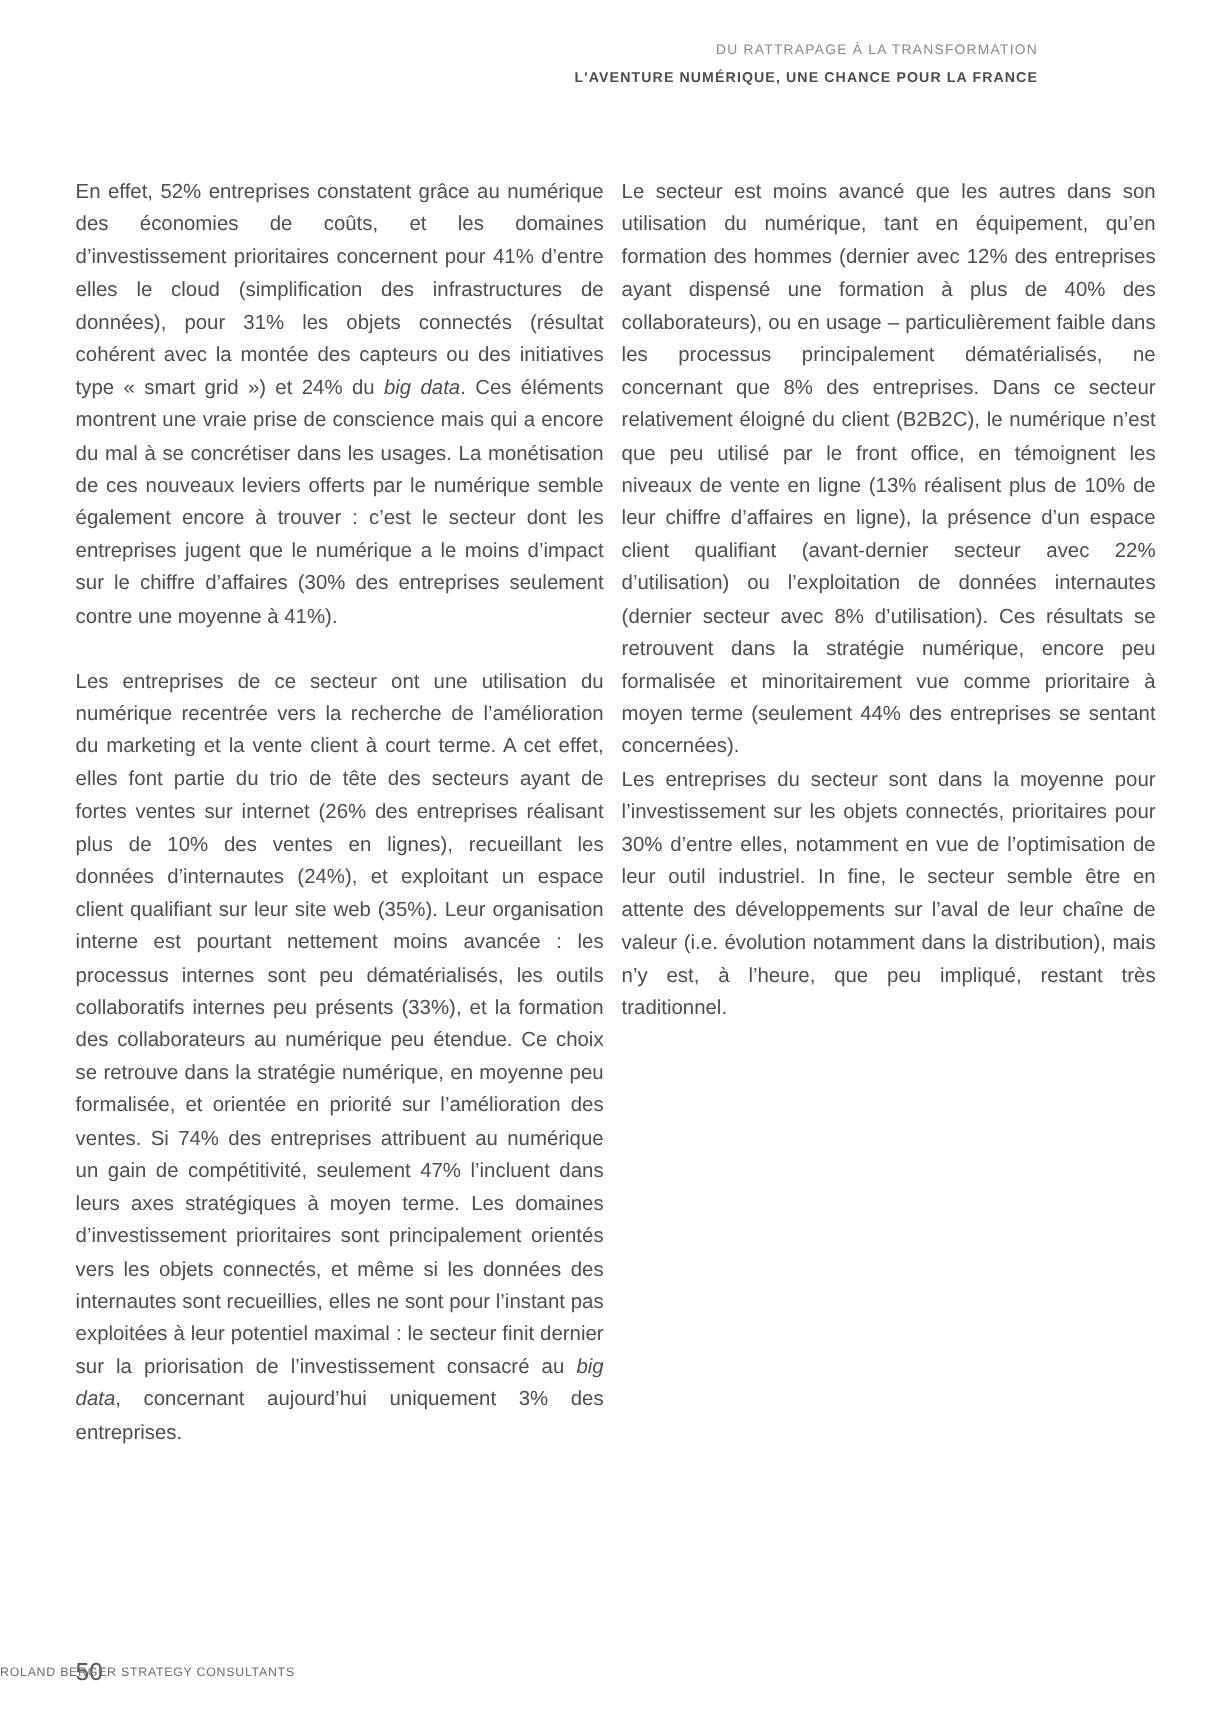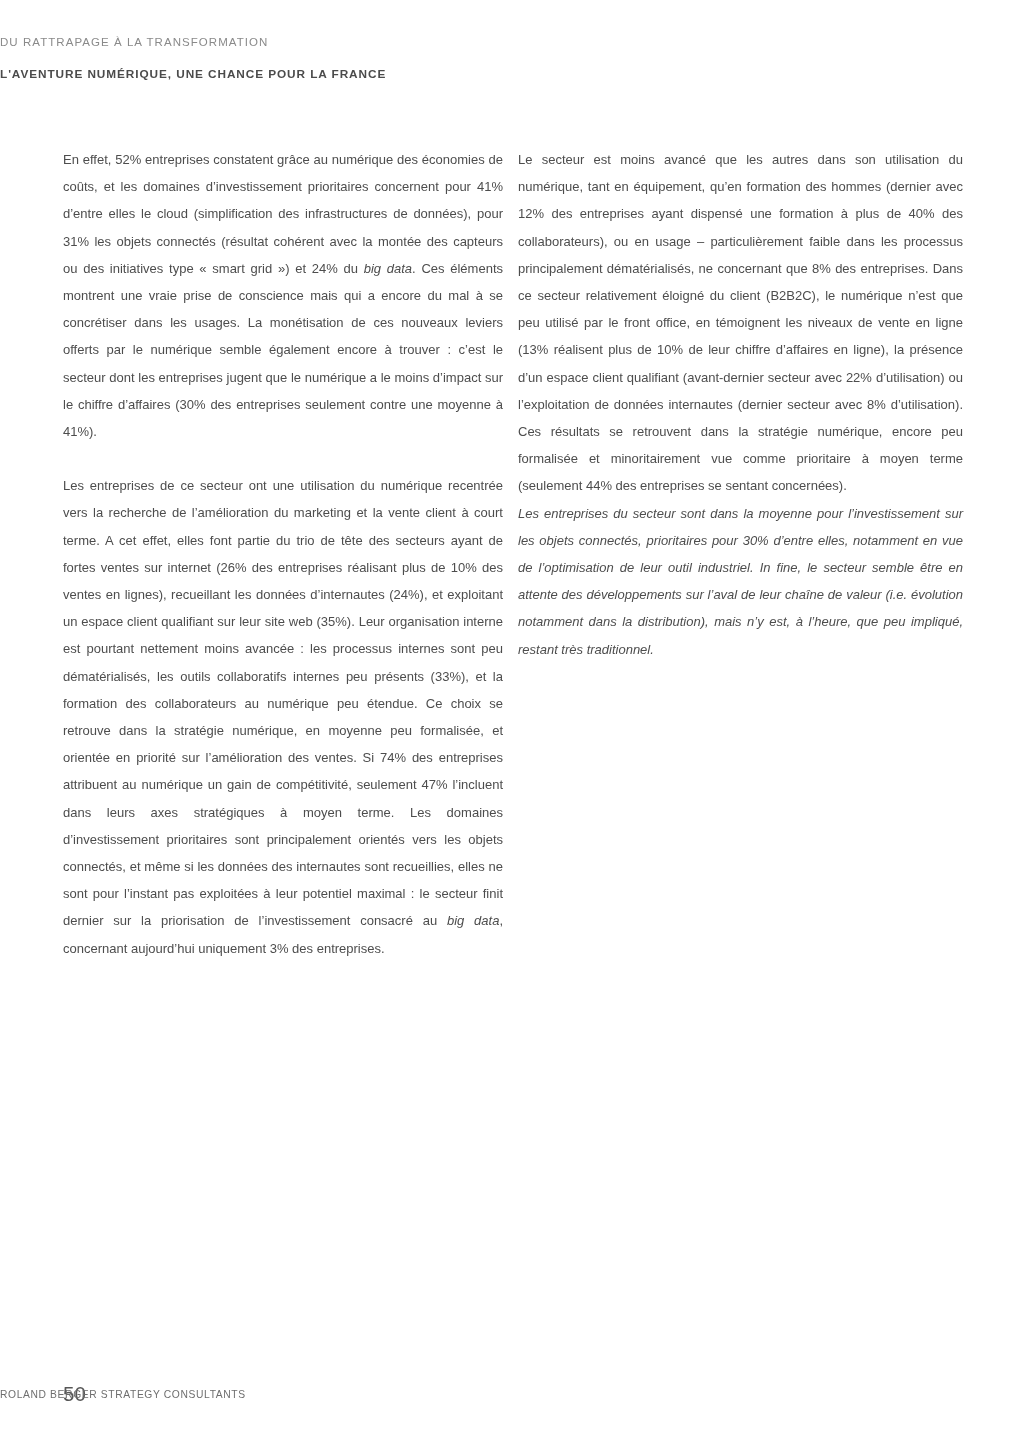--- a/index.html
+++ b/index.html
@@ -20,60 +20,60 @@
     inset: 0;
     background: #ffffff;
   }
 
   
   .running-head {
     position: absolute;
     top: 34px;
     left: 0;
     width: 865px;
-    text-align: left;
+    text-align: right;
   }
   .running-head .rh-line1 {
     font-size: 11.5px;
     letter-spacing: 1.05px;
     color: #8a8a8a;
     font-weight: 400;
     line-height: 16px;
     white-space: nowrap;
   }
   .running-head .rh-line2 {
     font-size: 11.8px;
     letter-spacing: 0.92px;
     color: #4b4b4b;
     font-weight: 700;
     line-height: 17px;
-    margin-top: 16px;
+    margin-top: 6px;
     white-space: nowrap;
   }
 
   
   .col {
     position: absolute;
     top: 146px;
     width: 440px;
   }
   .col-left  { left: 63px; }
   .col-right { left: 518px; width: 445px; }
 
   p.body {
     margin: 0;
-    font-size: 13px;
+    font-size: 17px;
     line-height: 27.2px;
     color: #4d4d4d;
     text-align: justify;
     text-justify: inter-word;
     hyphens: manual;
     font-weight: 400;
   }
-  p.body + p.body { margin-top: 0; font-style: italic; }
+  p.body + p.body { margin-top: 0; }
 
   .sec-head {
     margin: 0;
     font-size: 15.4px;
     line-height: 27.2px;
     font-weight: 700;
     color: #4b4b4b;
     letter-spacing: 1.15px;
     text-align: justify;
     text-justify: inter-word;

